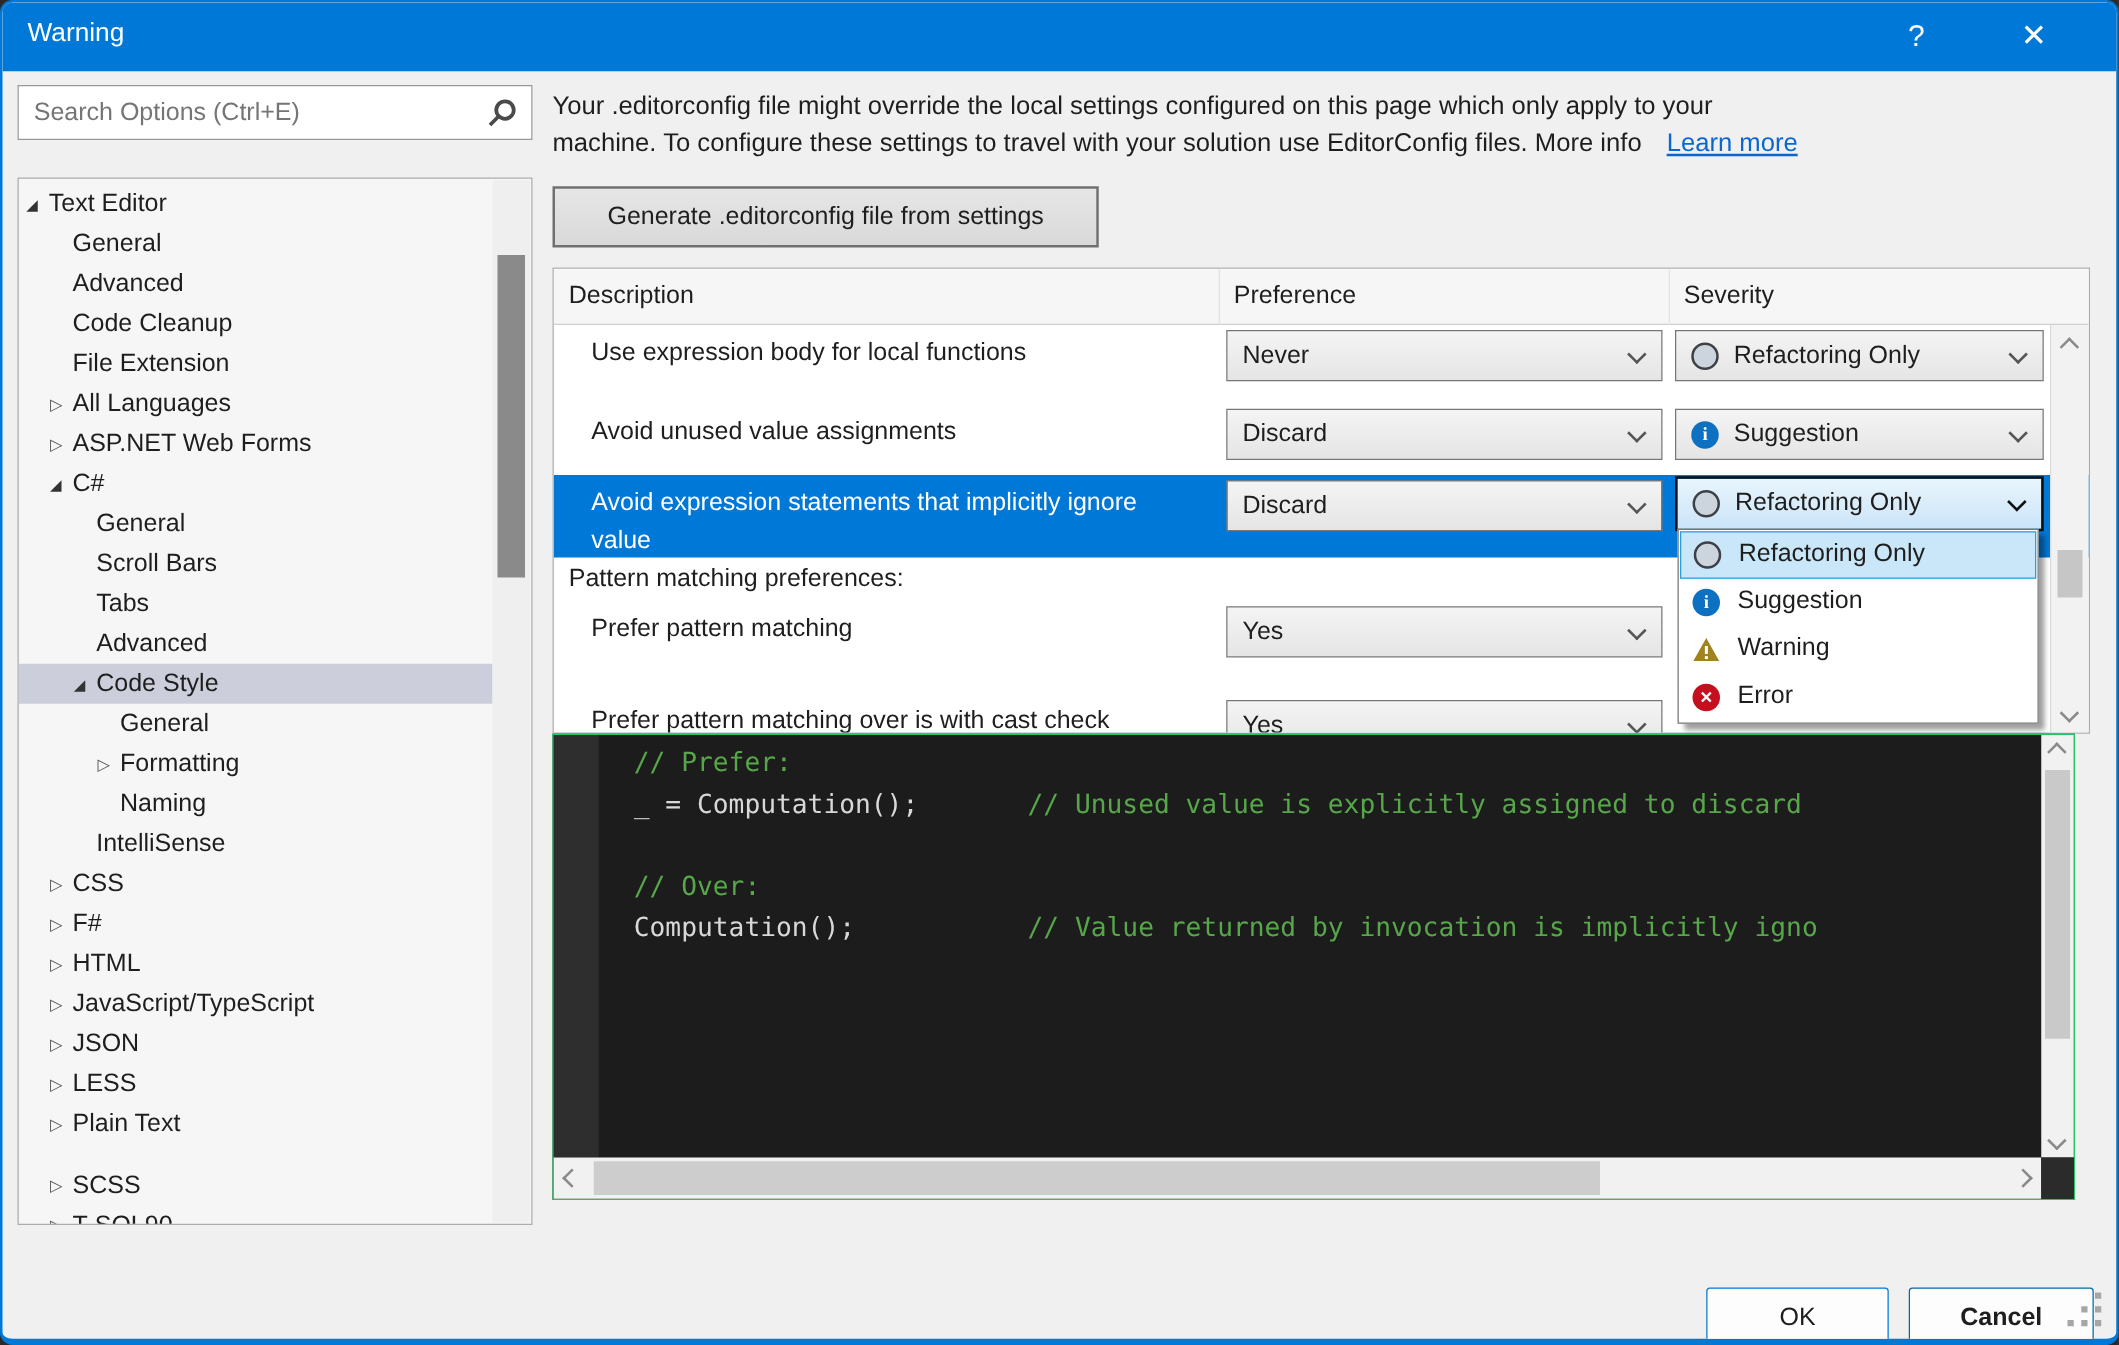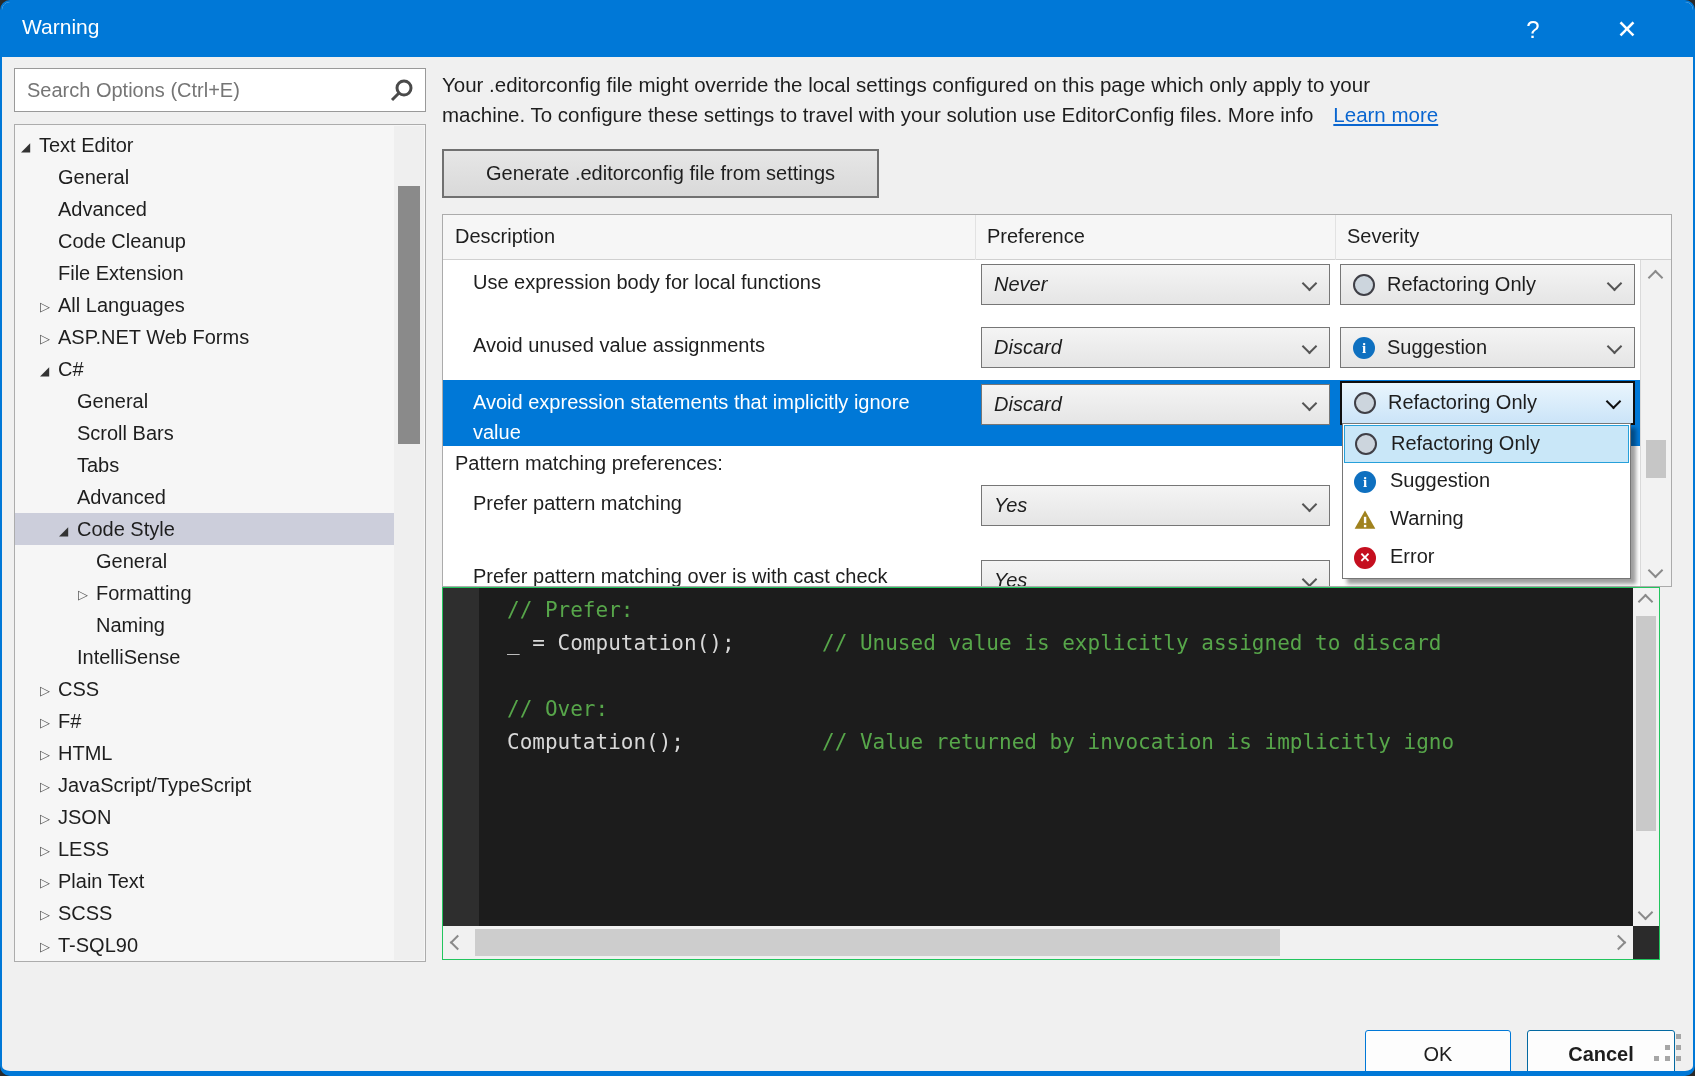--- a/index.html
+++ b/index.html
@@ -15,21 +15,21 @@
   .tb-btn{position:absolute;top:0;width:58px;height:55px;color:#fff;text-align:center;line-height:55px;cursor:default;}
   .tb-help{left:1502px;font-size:24px;}
   .tb-close{left:1596px;font-size:25px;}
   
   .searchbox{position:absolute;left:12px;top:66px;width:412px;height:44px;background:#fff;border:1px solid #999;box-sizing:border-box;}
   .searchbox input{position:absolute;left:0;top:0;width:100%;height:100%;border:0;outline:0;background:transparent;
     font-family:"Liberation Sans",sans-serif;font-size:20px;color:#444;padding:0 44px 0 12px;box-sizing:border-box;}
   .searchbox input::placeholder{color:#757575;opacity:1;}
   .search-ic{position:absolute;right:10px;top:8px;}
   
-  .treepanel{position:absolute;left:12px;top:122px;width:412px;height:838px;background:#F6F6F6;border:1px solid #ACACAC;box-sizing:border-box;overflow:hidden;}
+  .treepanel{position:absolute;left:12px;top:140px;width:412px;height:838px;background:#F6F6F6;border:1px solid #ACACAC;box-sizing:border-box;overflow:hidden;}
   .tree-inner{position:absolute;left:0;top:4px;right:0;}
   .tree-item{height:32px;line-height:32px;font-size:20px;white-space:nowrap;margin-right:31px;}
   .tree-item.sel{background:var(--selection);}
   .twisty{display:inline-block;width:18px;font-size:12px;color:#333;text-align:left;vertical-align:1px;}
   .twisty.collapsed-glyph{color:#555;font-size:13px;}
   .tree-scroll{position:absolute;right:1px;top:1px;bottom:1px;width:30px;background:#EFEFEF;}
   .tree-thumb{position:absolute;left:4px;right:4px;top:60px;height:258px;background:#8A8A8A;}
   
   .infotext{position:absolute;left:440px;top:68px;width:1100px;font-size:20.5px;line-height:30px;white-space:nowrap;}
   .learn{color:var(--link);text-decoration:underline;margin-left:20px;cursor:pointer;}
@@ -46,21 +46,21 @@
   .trow{position:relative;overflow:hidden;}
   .trow.r0{height:63px;} .trow.r1{height:57px;} .trow.r2{height:66px;}
   .trow.r3{height:35px;} .trow.r4{height:73px;} .trow.r5{height:34px;}
   .trow.sel{background:var(--accent);color:#fff;}
   .desc{position:absolute;left:30px;top:11px;font-size:20px;white-space:nowrap;}
   .trow.sel .desc{top:7px;width:470px;white-space:normal;line-height:30px;}
   .gdesc{position:absolute;left:12px;top:6px;font-size:20px;}
   
   .combo{position:absolute;top:4px;height:41px;background:linear-gradient(#F4F4F4,#E5E5E5);
     border:1px solid #767676;box-sizing:border-box;cursor:default;}
-  .combo.pref{left:538px;width:349px;font-style:italic;}
+  .combo.pref{left:538px;width:349px;}
   .combo.sev{left:897px;width:295px;}
   .combo-label{position:absolute;left:12px;top:8px;font-size:20px;color:#1e1e1e;white-space:nowrap;}
   .combo .withic{left:46px;}
   .combo-ic{position:absolute;left:12px;top:9px;}
   .combo-chv{position:absolute;right:14px;top:13px;}
   .combo.focused{top:1px;height:44px;border:2px solid #0f0f0f;background:linear-gradient(#E9F5FD,#CBE4F8);}
   .combo.focused .combo-chv{border-color:#111;}
   .trow.r5 .combo{top:6px;}
   
   .chv{display:inline-block;width:9px;height:9px;border-right:2px solid #555;border-bottom:2px solid #555;transform:rotate(45deg);}
@@ -147,21 +147,21 @@
         <div class="tree-item" style="padding-left: 63px;"><span class="twisty collapsed-glyph">▷</span><span class="tree-label">Formatting</span></div>
         <div class="tree-item" style="padding-left: 63px;"><span class="twisty"></span><span class="tree-label">Naming</span></div>
         <div class="tree-item" style="padding-left: 44px;"><span class="twisty"></span><span class="tree-label">IntelliSense</span></div>
         <div class="tree-item" style="padding-left: 25px;"><span class="twisty collapsed-glyph">▷</span><span class="tree-label">CSS</span></div>
         <div class="tree-item" style="padding-left: 25px;"><span class="twisty collapsed-glyph">▷</span><span class="tree-label">F#</span></div>
         <div class="tree-item" style="padding-left: 25px;"><span class="twisty collapsed-glyph">▷</span><span class="tree-label">HTML</span></div>
         <div class="tree-item" style="padding-left: 25px;"><span class="twisty collapsed-glyph">▷</span><span class="tree-label">JavaScript/TypeScript</span></div>
         <div class="tree-item" style="padding-left: 25px;"><span class="twisty collapsed-glyph">▷</span><span class="tree-label">JSON</span></div>
         <div class="tree-item" style="padding-left: 25px;"><span class="twisty collapsed-glyph">▷</span><span class="tree-label">LESS</span></div>
         <div class="tree-item" style="padding-left: 25px;"><span class="twisty collapsed-glyph">▷</span><span class="tree-label">Plain Text</span></div>
-        <div class="tree-item" style="padding-left: 25px;"><span class="twisty collapsed-glyph">▷</span><span class="tree-label">SCSS</span></div>
+        <div class="tree-item" style="padding-left: 25px; margin-top: 17px;"><span class="twisty collapsed-glyph">▷</span><span class="tree-label">SCSS</span></div>
         <div class="tree-item" style="padding-left: 25px;"><span class="twisty collapsed-glyph">▷</span><span class="tree-label">T-SQL90</span></div>
       </div>
     <div class="tree-scroll">
       <div class="tree-thumb"></div>
     </div>
   </div>
 
   <div class="infotext">
     <div>Your .editorconfig file might override the local settings configured on this page which only apply to your</div>
     <div><span>machine. To configure these settings to travel with your solution use EditorConfig files. More info</span><a class="learn">Learn more</a></div>

